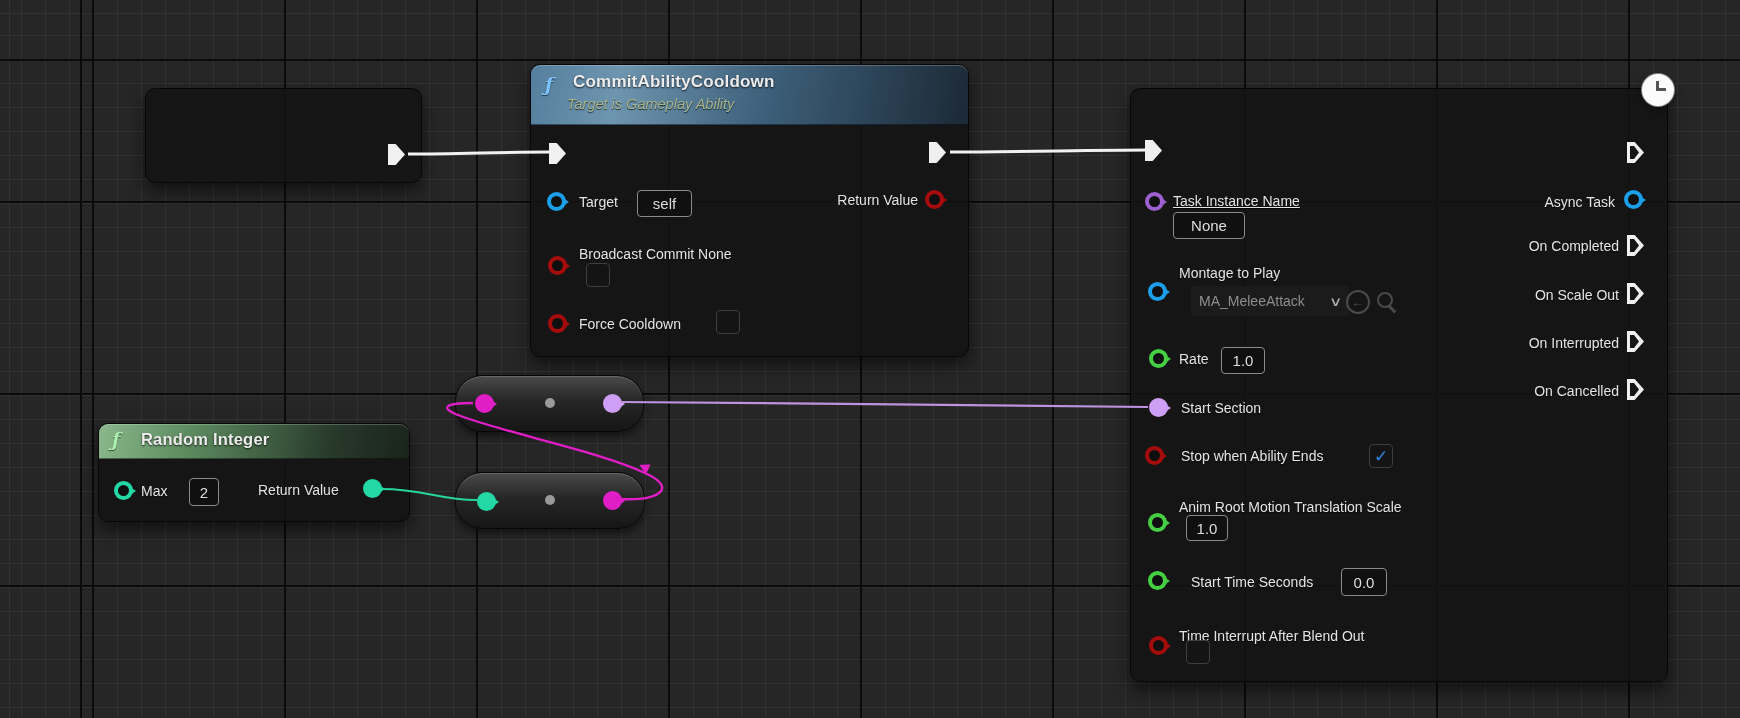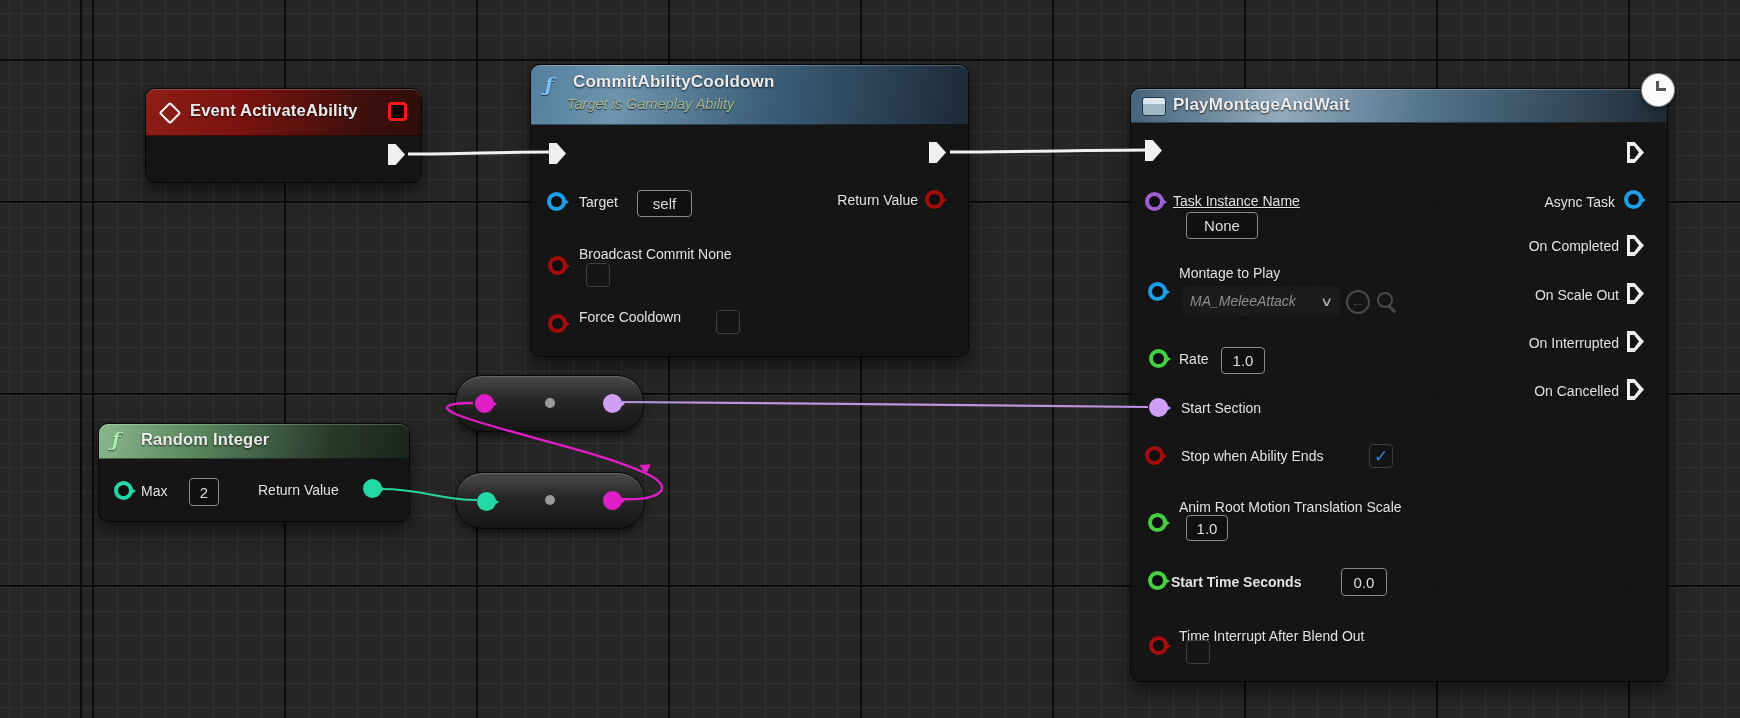--- a/index.html
+++ b/index.html
@@ -73,25 +73,20 @@
   <svg class="wires" width="1740" height="718">
     <path d="M408,154 C455,154 505,152 549,152" stroke="#f2f2f2" stroke-width="3" fill="none"></path>
     <path d="M950,152 C1020,152 1090,150 1148,150" stroke="#f2f2f2" stroke-width="3" fill="none"></path>
     <path d="M620,402 C790,402 990,407 1148,407" stroke="#bd93e0" stroke-width="2.2" fill="none"></path>
     <path d="M381,489 C425,489 438,500 477,500" stroke="#27d5a0" stroke-width="2.2" fill="none"></path>
     <path d="M619,499 C660,501 678,488 645,473 C598,451 505,433 458,415 C440,408 444,403 473,403" stroke="#e01ec6" stroke-width="2.4" fill="none"></path>
     <polygon points="0,-5 10,1 0,6" transform="translate(648,470) rotate(206)" fill="#e01ec6"></polygon>
   </svg>
 
   <div class="node" style="left:145px;top:88px;width:275px;height:93px;">
-    <div class="hdr" style="height:47px;background:linear-gradient(100deg,#8f1d16 0%,#7a130f 35%,#3c100c 80%,#300d0a 100%);">
-      <span class="diamond" style="left:16px;top:16px;"></span>
-      <span class="title" style="left:44px;top:12px;font-size:16.5px;">Event ActivateAbility</span>
-      <span class="redsq" style="right:14px;top:13px;"></span>
-    </div>
     <span class="exec" style="left:242px;top:55px;">
         <span class="ef"></span>
       </span>
   </div>
 
   <div class="node" style="left:530px;top:64px;width:437px;height:291px;">
     <div class="hdr" style="height:60px;background:linear-gradient(100deg,#557f9e 0%,#6e95af 20%,#3c5e78 55%,#1c2936 100%);">
       <span class="ficon" style="left:14px;top:8px;color:#7cc4ff;">ƒ</span>
       <span class="title" style="left:42px;top:7px;">CommitAbilityCooldown</span>
       <span class="subtitle" style="left:36px;top:31px;">Target is Gameplay Ability</span>
@@ -107,55 +102,51 @@
     <span class="lbl" style="left:48px;top:127px;">Target</span>
     <span class="valbox" style="left:106px;top:125px;width:53px;height:25px;">self</span>
 
     <span class="lbl" style="right:50px;top:125px;">Return Value</span>
     <span class="pin" style="--c:#a50d0d;left:394px;top:125px;"></span>
 
     <span class="lbl" style="left:48px;top:179px;">Broadcast Commit None</span>
     <span class="pin" style="--c:#a50d0d;left:17px;top:191px;"></span>
     <span class="checkbox" style="left:55px;top:198px;"></span>
 
-    <span class="lbl" style="left:48px;top:242px;">Force Cooldown</span>
+    <span class="lbl" style="left:48px;top:249px;">Force Cooldown</span>
     <span class="pin" style="--c:#a50d0d;left:17px;top:249px;"></span>
     <span class="checkbox" style="left:185px;top:245px;"></span>
   </div>
 
   <div class="node" style="left:1130px;top:88px;width:536px;height:592px;">
-    <div class="hdr" style="height:34px;background:linear-gradient(100deg,#44627a 0%,#93aabb 28%,#54748b 55%,#1e2b37 100%);">
-      <span class="mticon" style="left:11px;top:8px;"></span>
-      <span class="title" style="left:42px;top:6px;">PlayMontageAndWait</span>
-    </div>
 
     <span class="exec" style="left:14px;top:51px;">
         <span class="ef"></span>
       </span>
     <span class="exec hollow" style="left:496px;top:53px;">
         <span class="ef"></span>
         <span class="eh"></span>
       </span>
 
     <span class="pin" style="--c:#9e5fd0;left:14px;top:103px;"></span>
     <span class="lbl" style="left:42px;top:102px;text-decoration:underline;">Task Instance Name</span>
-    <span class="valbox" style="left:55px;top:123px;width:70px;height:25px;">None</span>
+    <span class="valbox" style="left:42px;top:123px;width:70px;height:25px;">None</span>
 
     <span class="lbl" style="right:52px;top:103px;">Async Task</span>
     <span class="pin" style="--c:#1b9fe8;left:493px;top:101px;"></span>
 
     <span class="lbl" style="right:48px;top:147px;">On Completed</span>
     <span class="exec hollow" style="left:496px;top:146px;">
         <span class="ef"></span>
         <span class="eh"></span>
       </span>
 
     <span class="lbl" style="left:48px;top:174px;">Montage to Play</span>
     <span class="pin" style="--c:#1b9fe8;left:17px;top:193px;"></span>
-    <div class="dropdown" style="left:51px;top:197px;width:158px;height:30px;font-style:italic;">
+    <div class="dropdown" style="left:60px;top:197px;width:158px;height:30px;">
       <span class="txt">MA_MeleeAttack</span>
       <span class="chev">∨</span>
     </div>
     <span class="circarrow" style="left:215px;top:201px;">
       <span>←</span>
     </span>
     <span class="mag" style="left:246px;top:203px;"></span>
 
     <span class="lbl" style="right:48px;top:196px;">On Scale Out</span>
     <span class="exec hollow" style="left:496px;top:194px;">
@@ -186,21 +177,21 @@
     <span class="lbl" style="left:50px;top:357px;">Stop when Ability Ends</span>
     <span class="checkbox" style="left:238px;top:355px;">
       <span>✓</span>
     </span>
 
     <span class="lbl" style="left:48px;top:408px;">Anim Root Motion Translation Scale</span>
     <span class="pin" style="--c:#45d043;left:17px;top:424px;"></span>
     <span class="valbox" style="left:55px;top:426px;width:40px;height:24px;">1.0</span>
 
     <span class="pin" style="--c:#45d043;left:17px;top:482px;"></span>
-    <span class="lbl" style="left:40px;top:483px;font-weight:bold;">Start Time Seconds</span>
+    <span class="lbl" style="left:60px;top:483px;">Start Time Seconds</span>
     <span class="valbox" style="left:210px;top:479px;width:44px;height:26px;">0.0</span>
 
     <span class="lbl" style="left:48px;top:537px;">Time Interrupt After Blend Out</span>
     <span class="pin" style="--c:#a50d0d;left:18px;top:547px;"></span>
     <span class="checkbox" style="left:55px;top:551px;"></span>
   </div>
   <span class="clock" style="left:1642px;top:74px;"></span>
 
   <div class="node" style="left:98px;top:423px;width:310px;height:97px;">
     <div class="hdr" style="height:35px;background:linear-gradient(100deg,#8ab88c 0%,#5c8a5f 30%,#27392a 75%,#1a241b 100%);">

